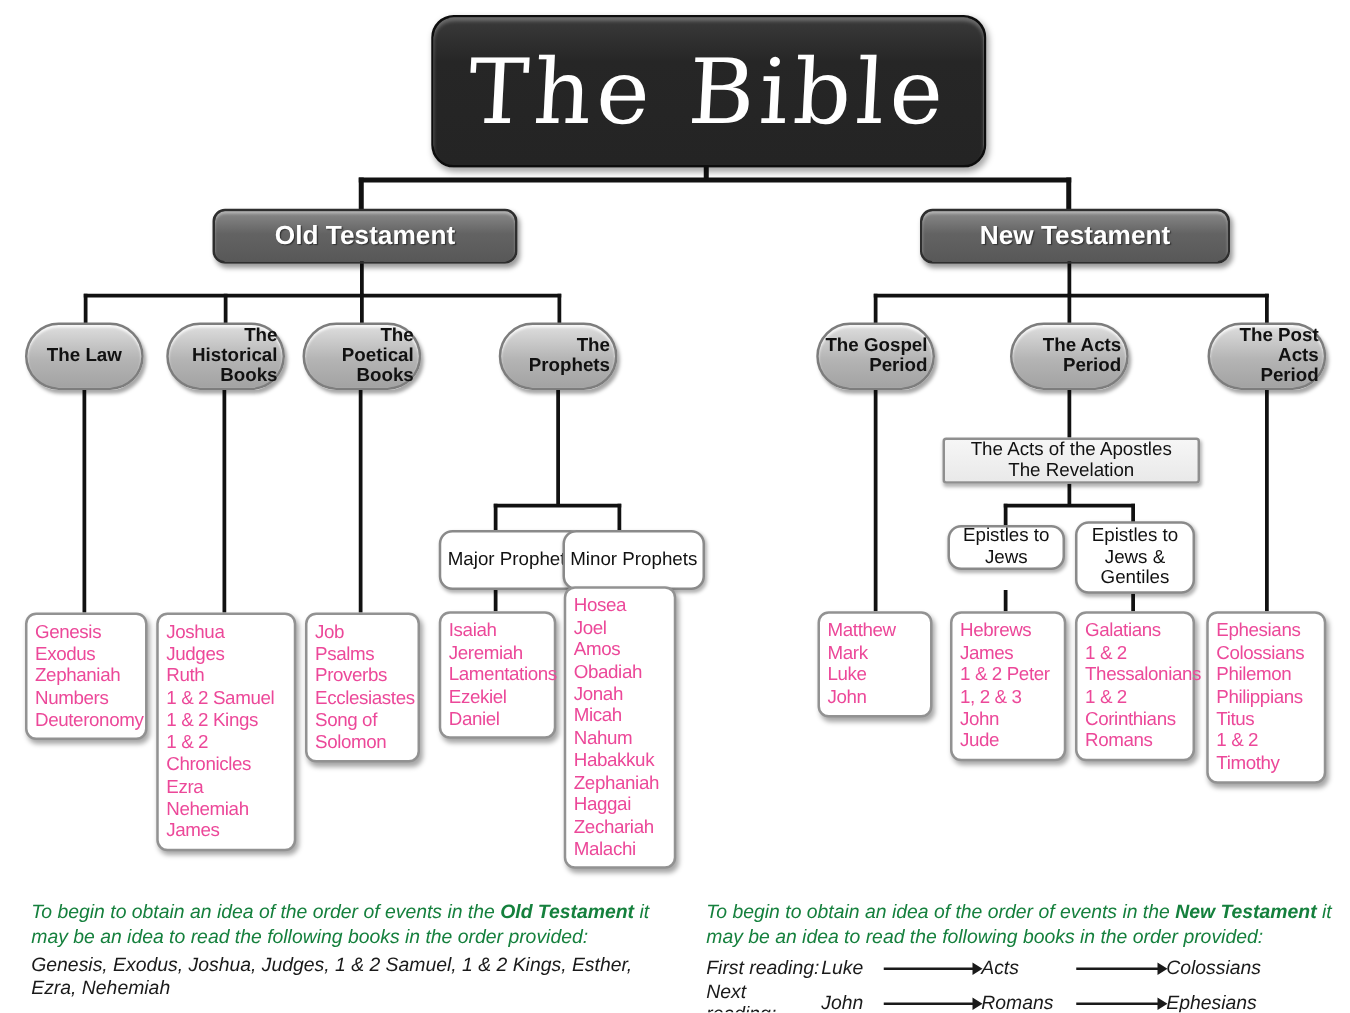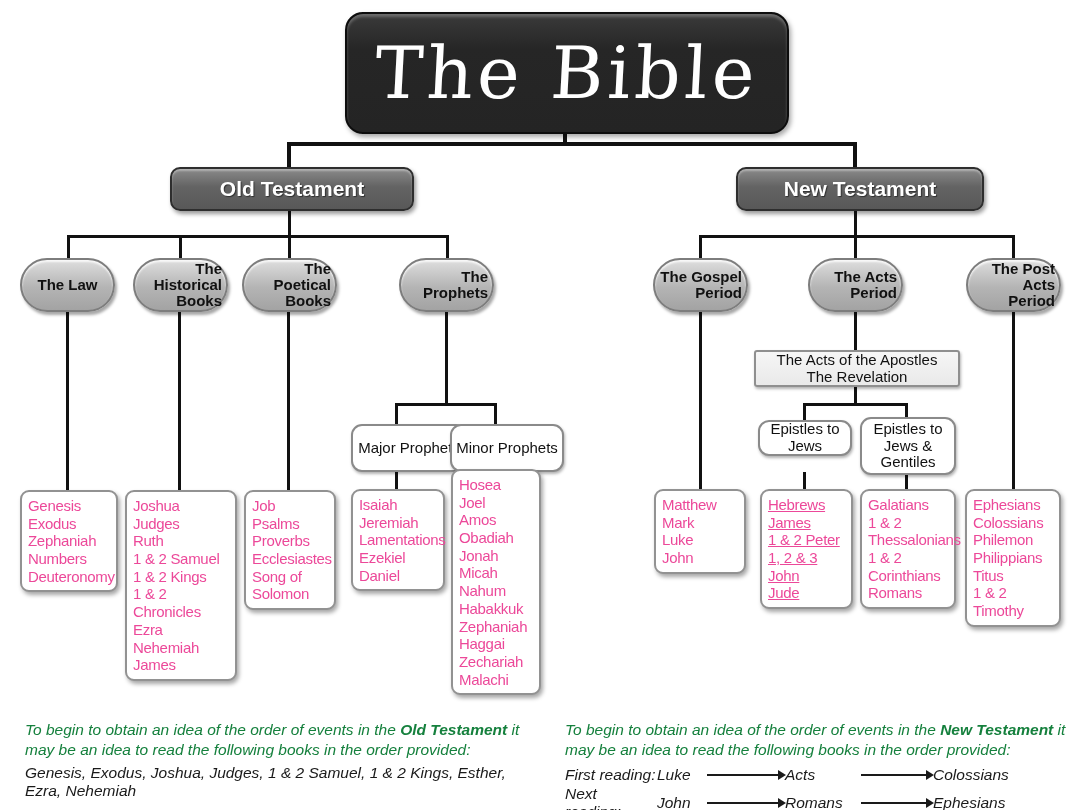--- a/index.html
+++ b/index.html
@@ -216,21 +216,21 @@
       <div class="book">Haggai</div>
       <div class="book">Zechariah</div>
       <div class="book">Malachi</div>
     </div>
   <div class="list-box" style="left:654px;top:489px;width:92px;">
       <div class="book">Matthew</div>
       <div class="book">Mark</div>
       <div class="book">Luke</div>
       <div class="book">John</div>
     </div>
-  <div class="list-box" style="left:760px;top:489px;width:93px;text-decoration:underline;">
+  <div class="list-box" style="left:760px;top:489px;width:93px;">
       <div class="book">Hebrews</div>
       <div class="book">James</div>
       <div class="book">1 &amp; 2 Peter</div>
       <div class="book">1, 2 &amp; 3 John</div>
       <div class="book">Jude</div>
     </div>
   <div class="list-box" style="left:860px;top:489px;width:96px;">
       <div class="book">Galatians</div>
       <div class="book">1 &amp; 2 Thessalonians</div>
       <div class="book">1 &amp; 2 Corinthians</div>

